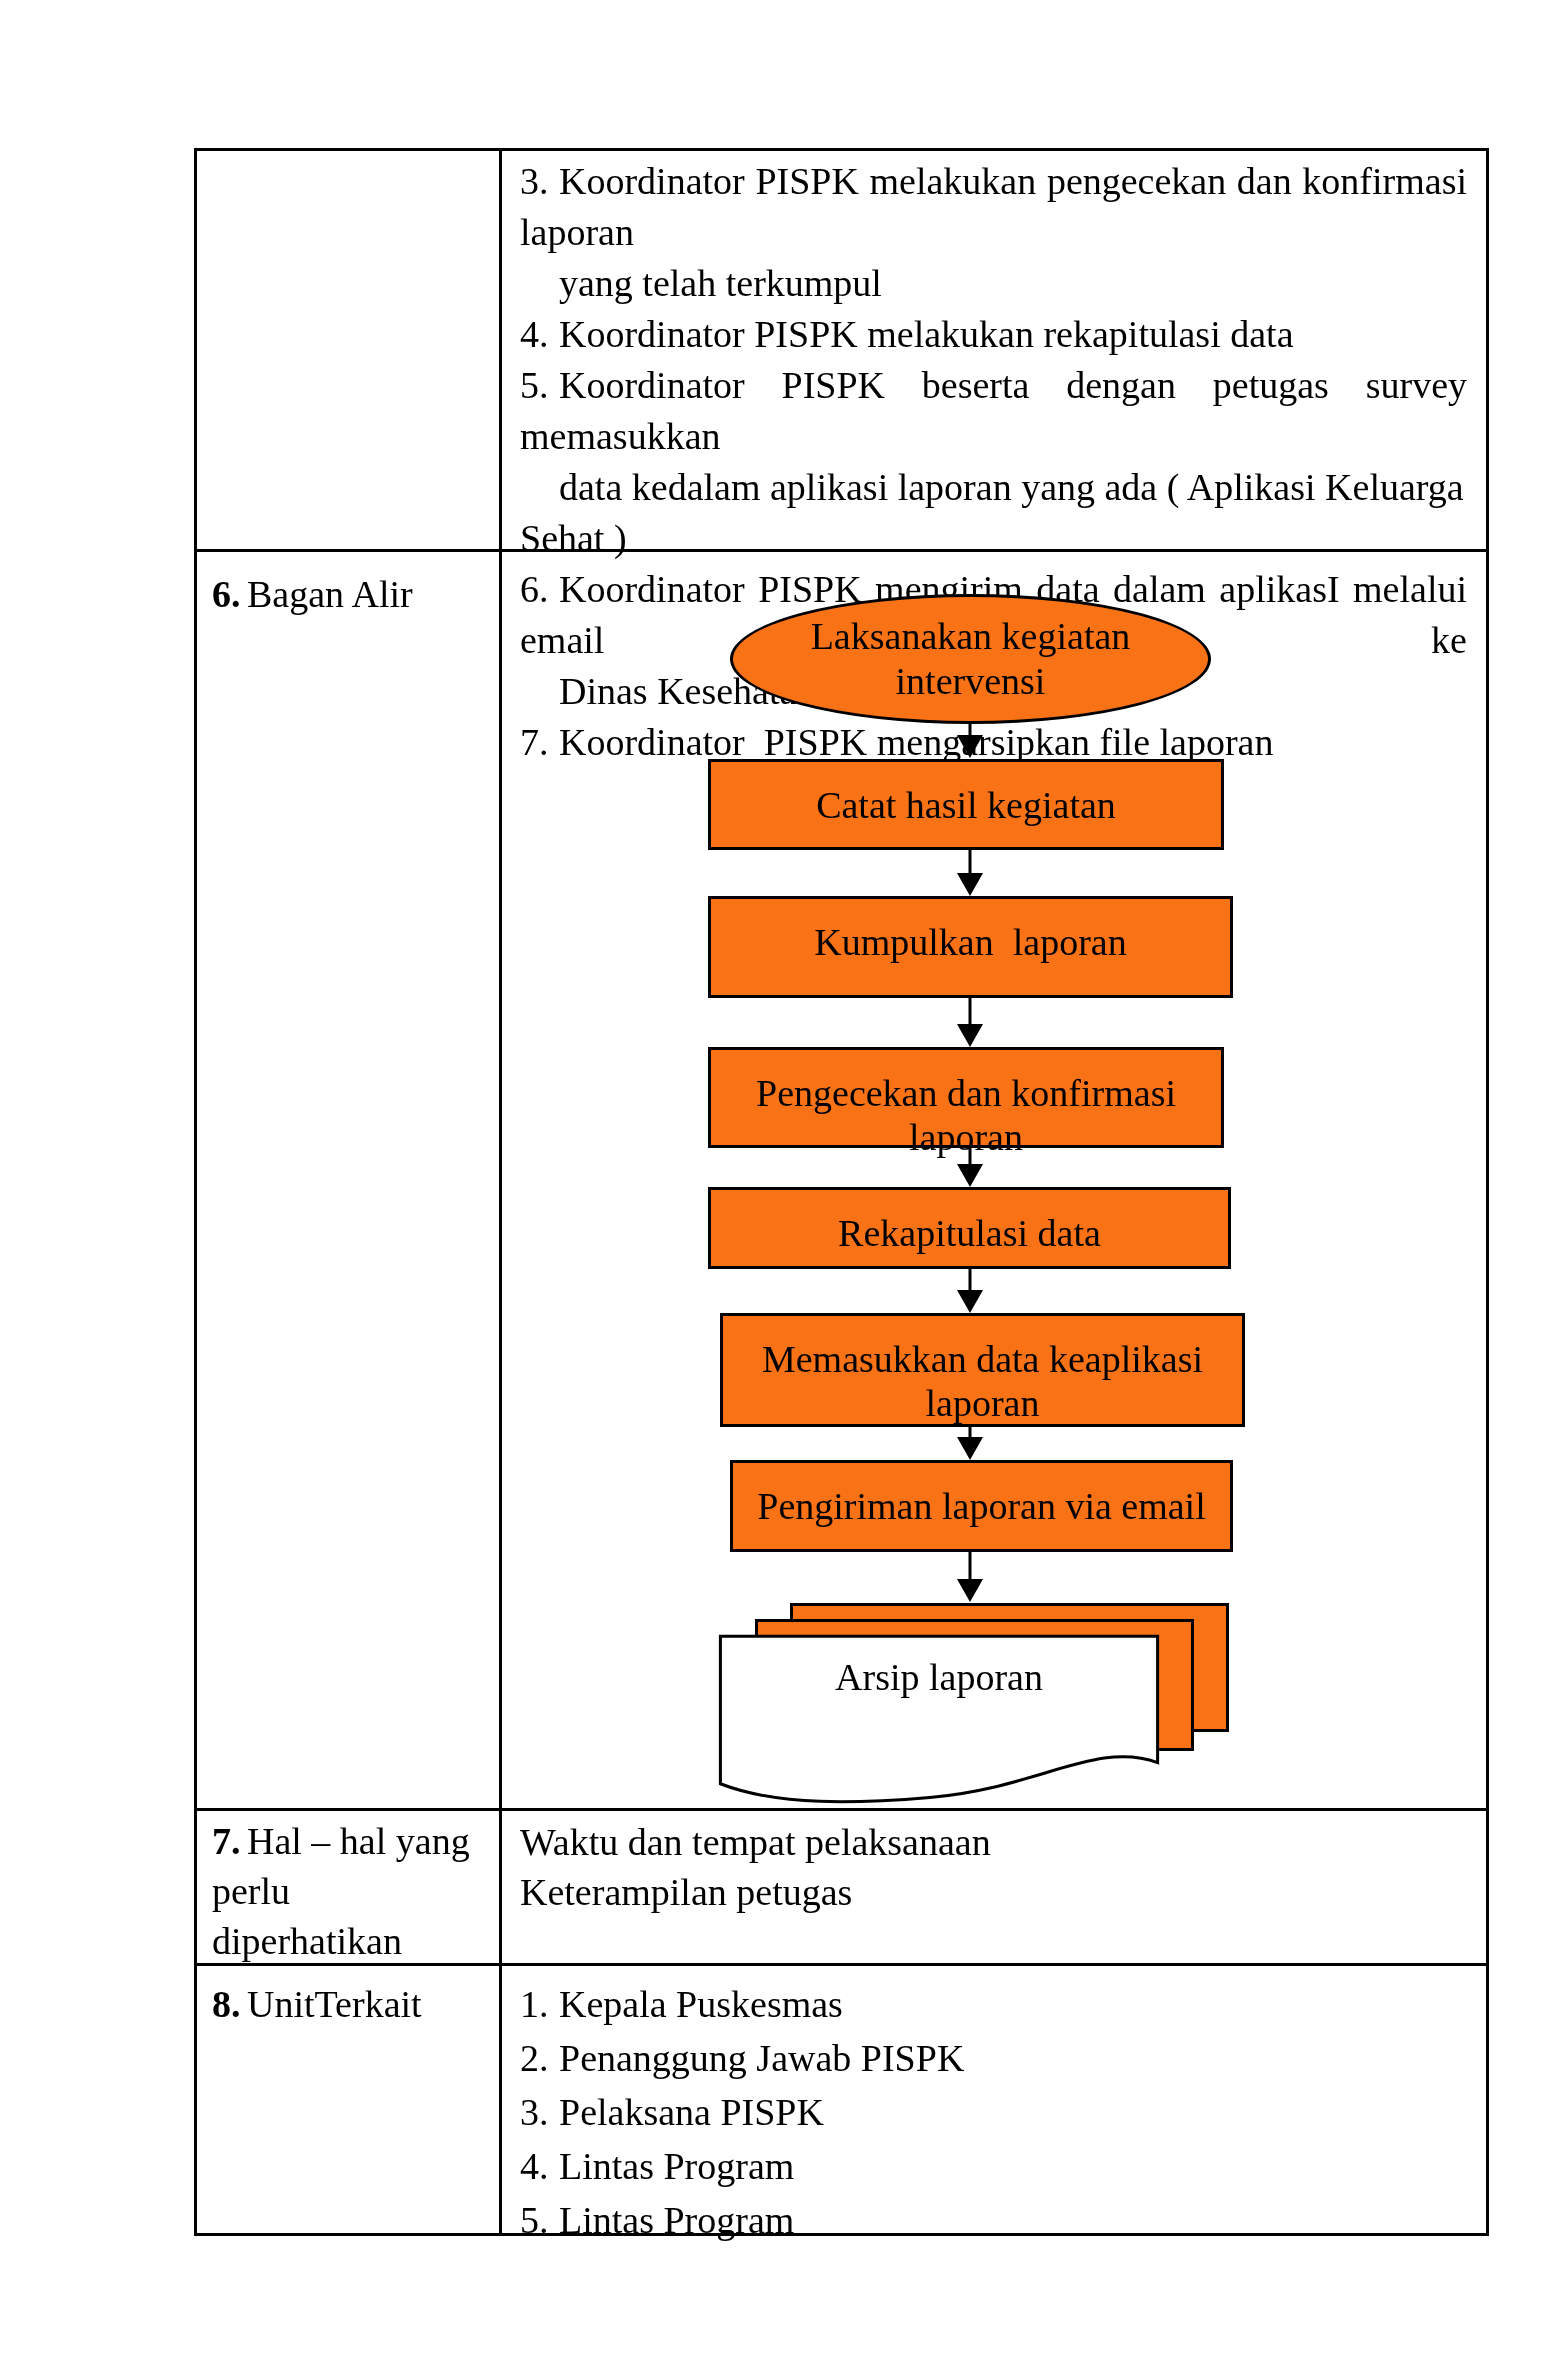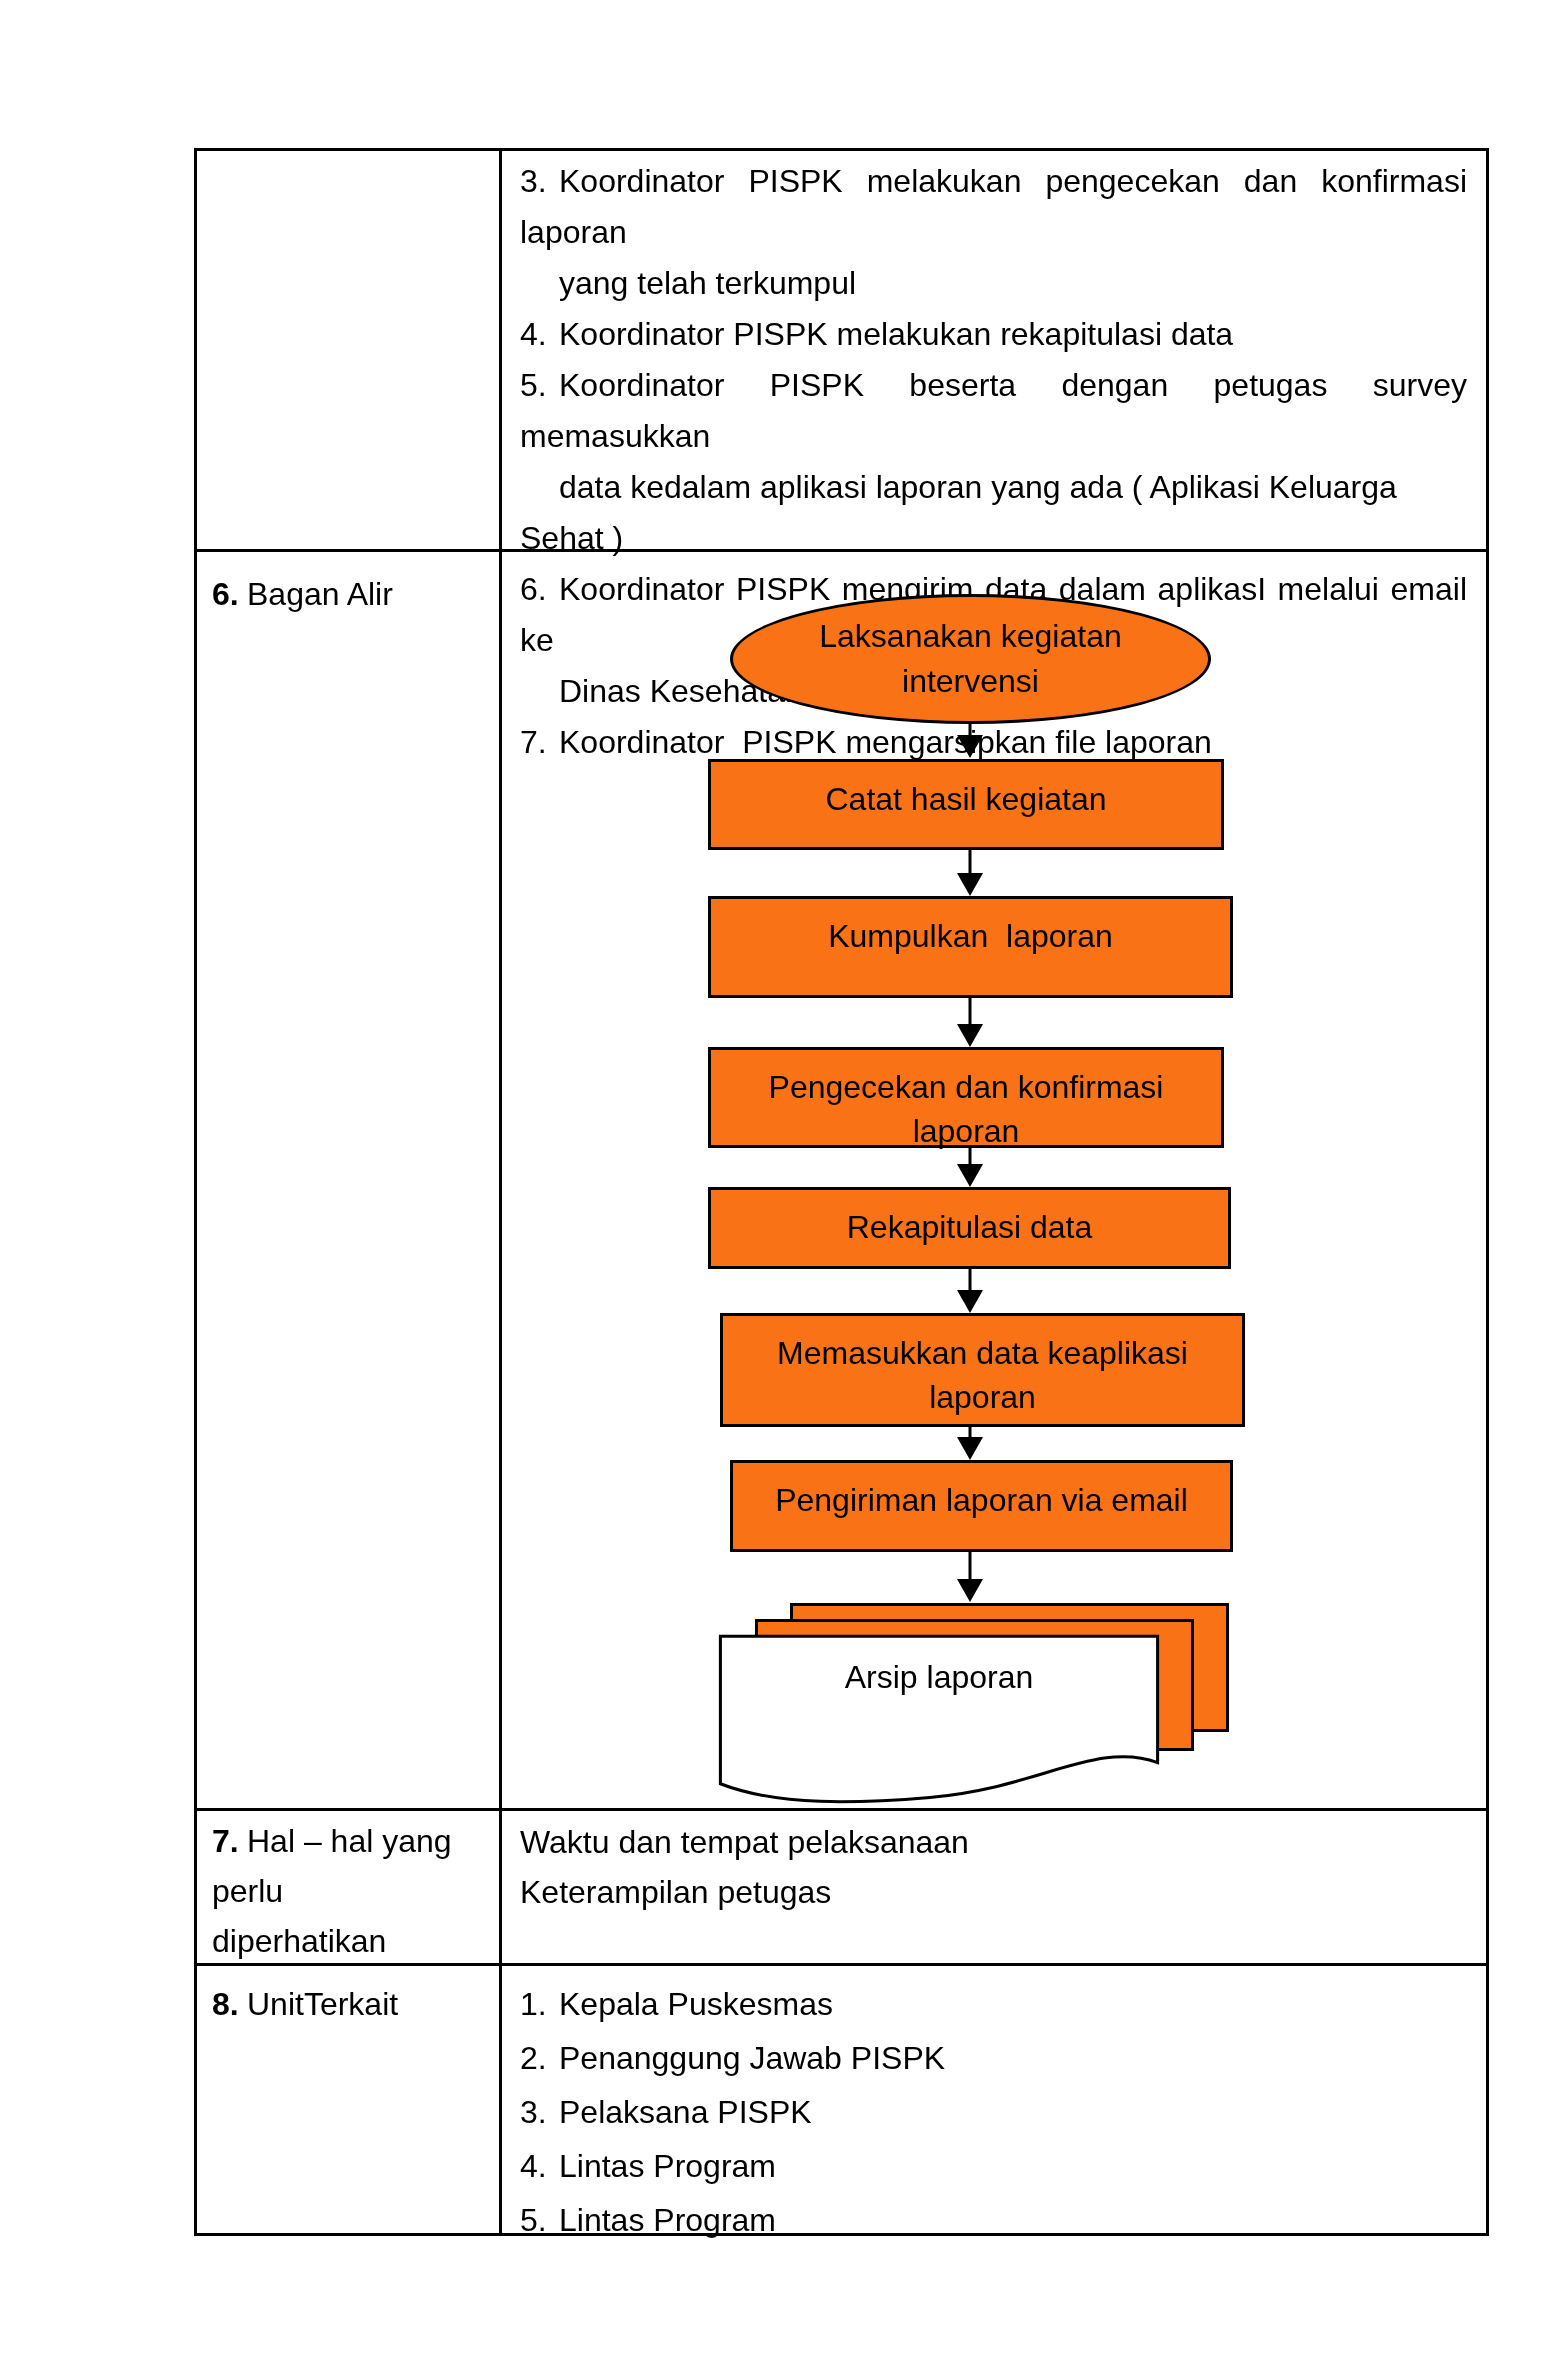--- a/index.html
+++ b/index.html
@@ -12,34 +12,34 @@
     overflow:hidden;
   }
   .sop-table{
     position:absolute;left:194px;top:148px;
     width:1295px;height:2088px;
     border:3.8px solid #000;
     box-sizing:border-box;
   }
   .vline{position:absolute;top:0;bottom:0;left:302px;width:3px;background:#000;}
   .hline{position:absolute;left:0;right:0;height:3px;background:#000;}
-  .cell{position:absolute;box-sizing:border-box;font-size:32px;}
+  .cell{position:absolute;box-sizing:border-box;font-size:38px;font-family:Liberation Serif, serif;}
   .lbl-num{font-weight:bold;display:inline-block;width:35px;}
   .cont{}
   
   .cellA{left:305px;top:0;width:983px;height:398px;padding:4.5px 18px 0 18px;line-height:51px;}
   .pline{text-align:left;}
   .pline.j{text-align:justify;text-align-last:justify;}
   .pline .num{display:inline-block;width:39px;}
   .pline .txt{white-space:pre-wrap;}
   
   .cellB{left:305px;top:401px;width:983px;height:1256px;}
   .fc{position:absolute;box-sizing:border-box;border:3px solid #000000;background:#f97316;}
   .fc-ellipse{border-radius:50%;display:flex;align-items:center;justify-content:center;text-align:center;line-height:45px;}
-  .fc-box{text-align:center;padding-top:15px;line-height:44px;}
+  .fc-box{text-align:center;padding-top:21px;line-height:44px;}
   .fc-box .lbl{display:inline-block;}
   .nw{white-space:pre;}
   .arrow{position:absolute;width:30px;}
   .arrow .shaft{position:absolute;left:50%;transform:translateX(-50%);top:0;bottom:18px;width:3px;background:#000;}
   .arrow .head{position:absolute;left:50%;transform:translateX(-50%);bottom:0;width:0;height:0;
     border-left:13.6px solid transparent;border-right:13.6px solid transparent;border-top:23px solid #000;}
   .docstack-label{position:absolute;text-align:center;line-height:44px;z-index:5;}
   
   .cellCL{left:0;top:1660px;width:302px;height:152px;padding:4.5px 0 0 15px;line-height:50px;}
   .cellCR{left:305px;top:1660px;width:983px;height:152px;padding:6px 18px 0 18px;line-height:50px;}

